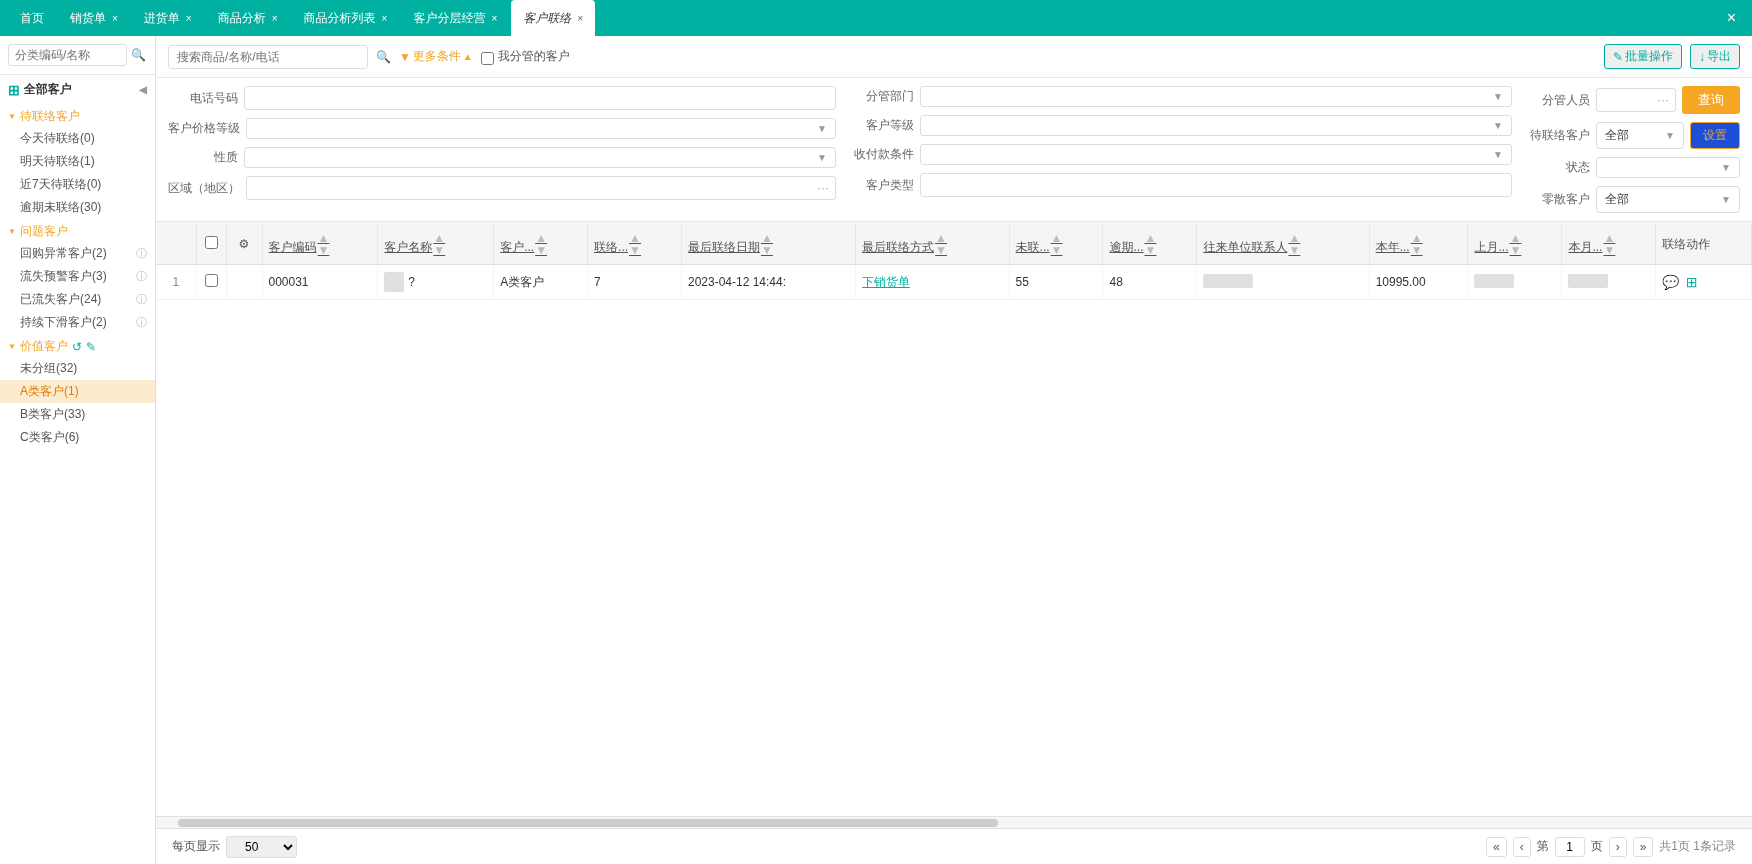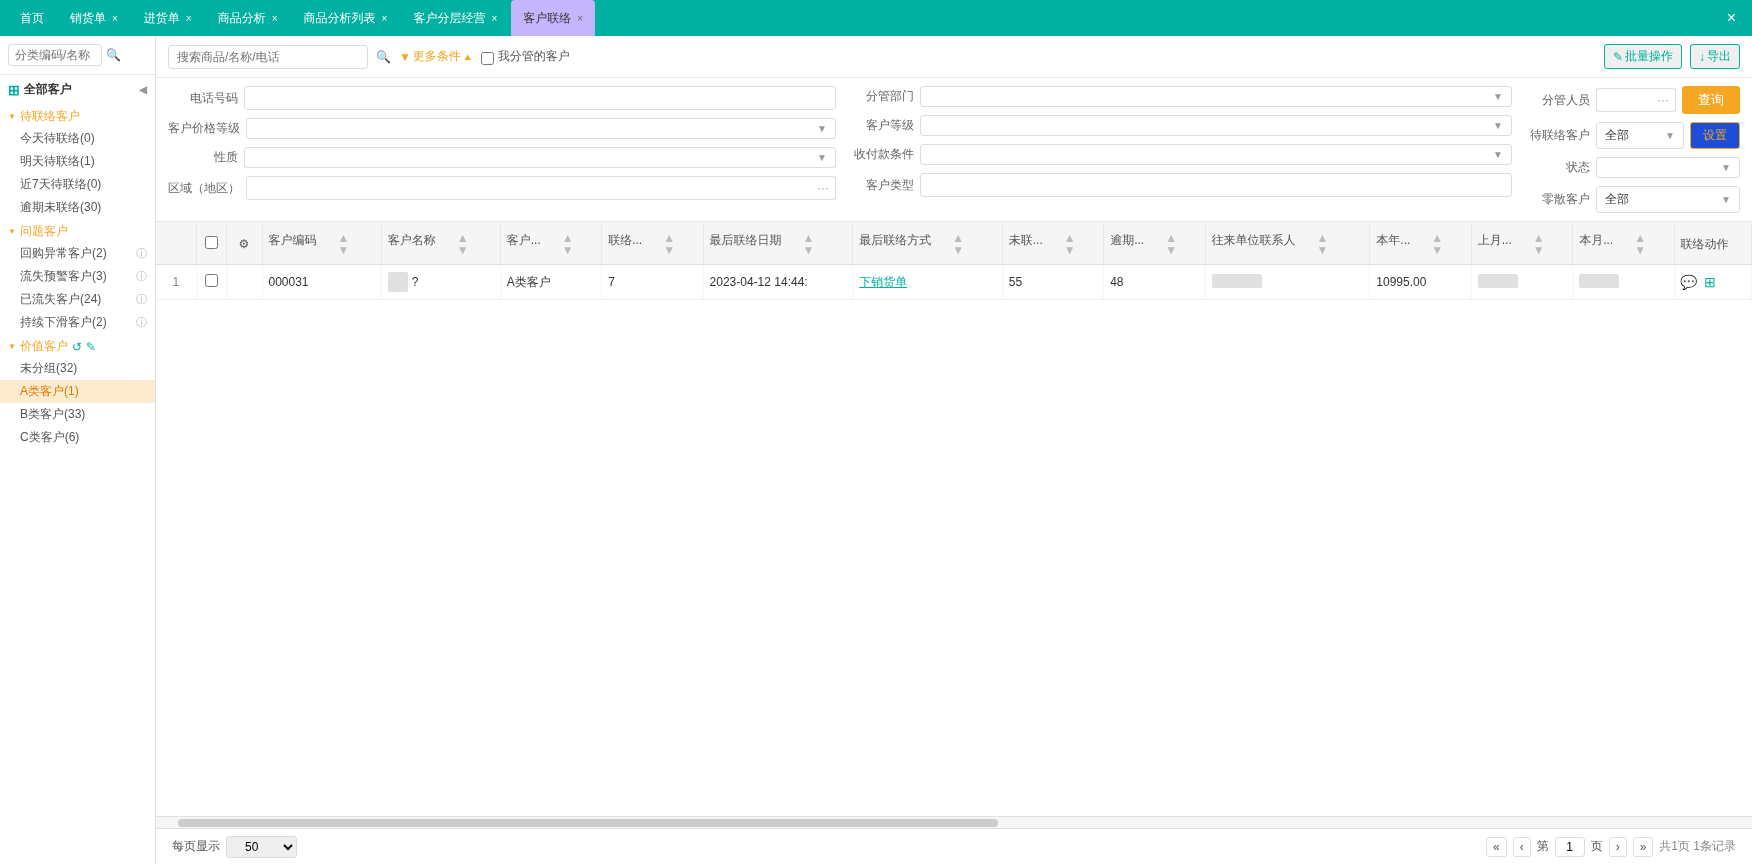--- a/index.html
+++ b/index.html
@@ -2,32 +2,32 @@
 <html><head>
   <meta charset="utf-8">
   <style>
     * { box-sizing: border-box; margin: 0; padding: 0; font-family: "Microsoft YaHei", "PingFang SC", sans-serif; font-size: 12px; }
     body { background: #f5f5f5; width: 1752px; height: 864px; overflow: hidden; }
 
     
     .top-nav { background: #00b0a0; height: 36px; display: flex; align-items: center; padding: 0 8px; gap: 2px; }
     .nav-tab { color: #fff; padding: 0 12px; height: 36px; display: flex; align-items: center; gap: 6px; cursor: pointer; font-size: 13px; white-space: nowrap; }
     .nav-tab.home { font-size: 13px; }
-    .nav-tab.active { background: #c4b5fd; color: #333; border-radius: 4px 4px 0 0; }
+    .nav-tab.active { background: #ffffff; color: #333; border-radius: 4px 4px 0 0; font-style: italic; }
     .nav-tab-close { color: #fff; font-size: 10px; cursor: pointer; }
     .nav-tab.active .nav-tab-close { color: #666; }
     .top-nav-close { margin-left: auto; color: #fff; cursor: pointer; font-size: 16px; padding: 4px 8px; }
 
     
     .main-layout { display: flex; height: calc(864px - 36px); }
 
     
     .sidebar { width: 156px; background: #fff; border-right: 1px solid #e0e0e0; display: flex; flex-direction: column; overflow-y: auto; }
     .sidebar-search { padding: 8px; border-bottom: 1px solid #e8e8e8; display: flex; align-items: center; gap: 4px; }
-    .sidebar-search input { border: 1px solid #ddd; border-radius: 3px; padding: 3px 6px; width: 94px; font-size: 12px; color: #999; outline: none; }
+    .sidebar-search input { border: 1px solid #ddd; border-radius: 3px; padding: 3px 6px; width: 119px; font-size: 12px; color: #999; outline: none; }
     .sidebar-search-icon { color: #00b0a0; cursor: pointer; }
     .sidebar-all { display: flex; align-items: center; gap: 4px; font-weight: bold; color: #333; padding: 6px 8px; cursor: pointer; }
     .sidebar-all .collapse-icon { font-size: 10px; color: #999; margin-left: auto; }
     .sidebar-group-title { color: #f5a623; font-size: 12px; padding: 4px 8px 2px 8px; display: flex; align-items: center; gap: 4px; }
     .sidebar-group-title::before { content: "▼"; font-size: 8px; }
     .sidebar-item { padding: 3px 8px 3px 20px; color: #555; cursor: pointer; display: flex; align-items: center; justify-content: space-between; }
     .sidebar-item.active { background: #fdebd0; color: #e07b00; font-weight: 500; }
 
     
     .content { flex: 1; display: flex; flex-direction: column; overflow: hidden; }
@@ -54,21 +54,21 @@
     .btn-setting { background: #1d4ed8; color: #f5a623; border: 1px solid #f5a623; border-radius: 3px; padding: 4px 12px; cursor: pointer; font-size: 12px; margin-top: 4px; width: 100%; }
 
     
     .table-container { flex: 1; overflow: auto; background: #fff; margin-top: 2px; }
     table { width: 100%; border-collapse: collapse; font-size: 12px; }
     thead tr { background: #f5f5f5; }
     th { padding: 8px 6px; text-align: left; color: #555; font-weight: 500; border-bottom: 1px solid #e0e0e0; border-right: 1px solid #e8e8e8; white-space: nowrap; cursor: pointer; user-select: none; }
     th:first-child { width: 40px; text-align: center; }
     td { padding: 7px 6px; color: #333; border-bottom: 1px solid #f0f0f0; border-right: 1px solid #f5f5f5; white-space: nowrap; }
     td:first-child { text-align: center; color: #888; }
-    .col-sort { display: flex; align-items: flex-start; gap: 21px; }
+    .col-sort { display: flex; align-items: flex-end; gap: 1px; text-decoration: underline; }
     .sort-arrows { display: flex; flex-direction: column; font-size: 8px; color: #bbb; line-height: 1; }
     .link-text { color: #00b0a0; text-decoration: underline; cursor: pointer; }
     .action-icons { display: flex; gap: 6px; }
     .action-icon { color: #00b0a0; cursor: pointer; font-size: 14px; }
 
     
     .bottom-bar { background: #fff; border-top: 1px solid #e0e0e0; padding: 6px 16px; display: flex; align-items: center; justify-content: space-between; height: 36px; }
     .page-size { display: flex; align-items: center; gap: 6px; color: #555; }
     .page-size-select { border: 1px solid #ddd; border-radius: 3px; padding: 2px 14px; font-size: 12px; }
     .pagination { display: flex; align-items: center; gap: 6px; color: #555; }

